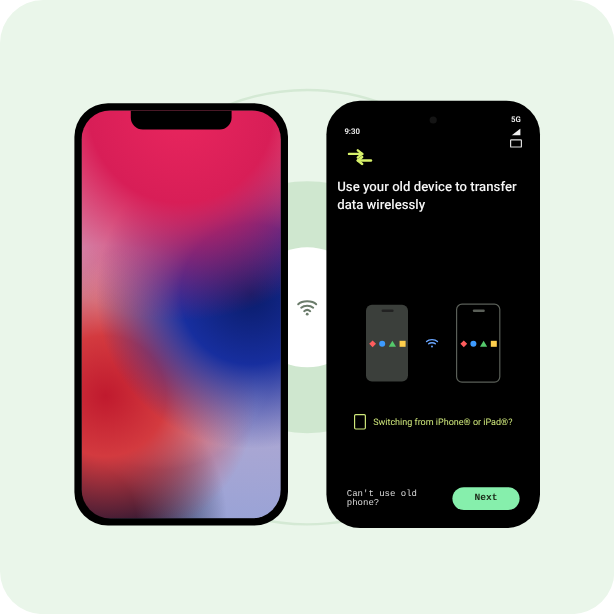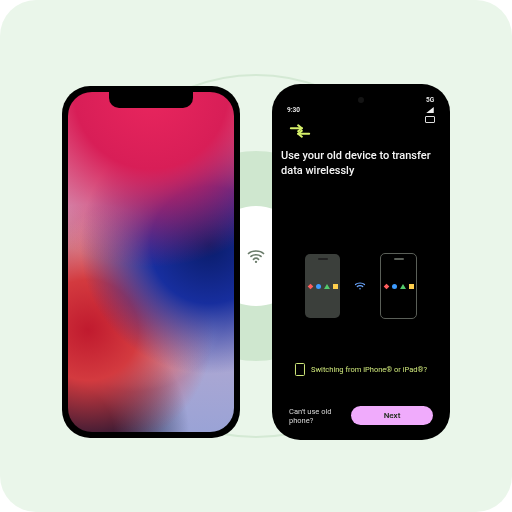--- a/index.html
+++ b/index.html
@@ -217,21 +217,21 @@
     width: 0; height: 0;
     border-left: 3px solid transparent;
     border-right: 3px solid transparent;
     border-bottom: 5px solid #54c96b;
   }
   .sh.square { background: #ffcf4d; }
   .mini-wifi { color: #6aa6ff; }
 
   .switchline {
     position: absolute;
-    top: 274px;
+    top: 256px;
     left: 50%;
     transform: translateX(-50%);
     display: flex;
     align-items: center;
     gap: 6px;
     color: #cfe87b;
     font-size: 7.5px;
     white-space: nowrap;
     text-align: right;
   }
@@ -243,32 +243,33 @@
   }
 
   .footer-row {
     position: absolute;
     bottom: 10px;
     left: 12px;
     right: 12px;
     display: flex;
     justify-content: space-between;
     align-items: center;
+    font-family: Liberation Mono, monospace;
   }
   .footer-link {
     color: #d8d8d8;
     font-size: 7.5px;
   }
   .next-btn {
-    background: #f0abfc;
+    background: #86efac;
     color: #1b2a18;
     font-size: 8px;
     font-weight: 600;
     border-radius: 999px;
-    padding: 5px 24px;
+    padding: 5px 11px;
     display: inline-flex;
     align-items: center;
     justify-content: center;
     min-width: 34px;
   }
 </style>
 </head>
 <body>
 
 <div class="stage">

